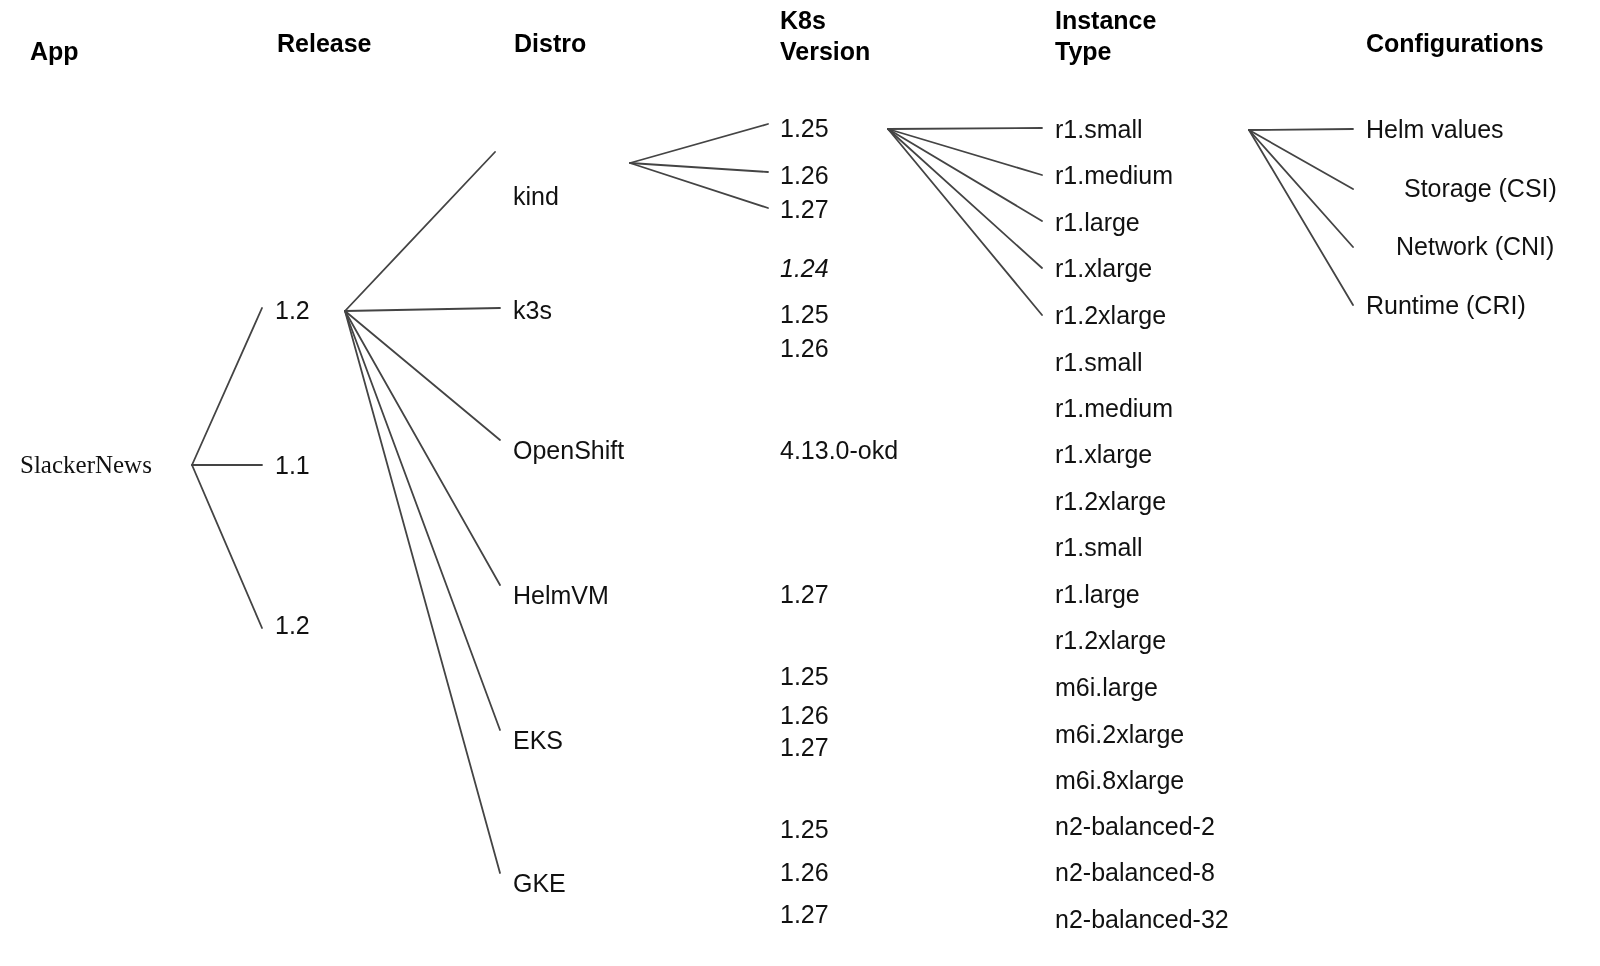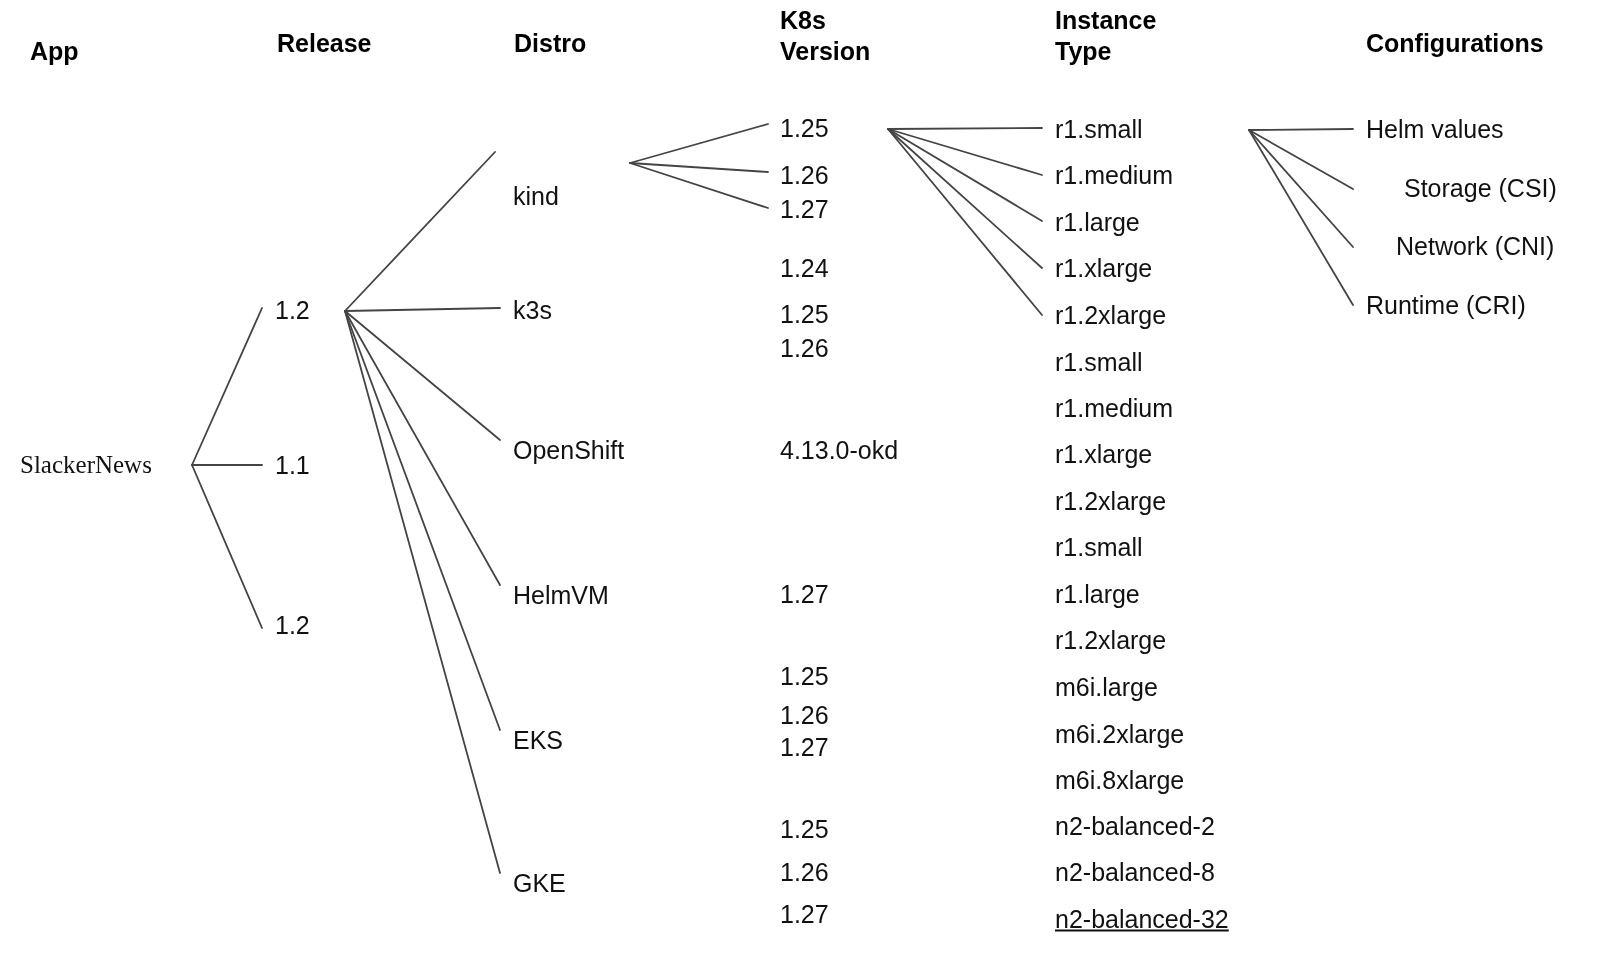--- a/index.html
+++ b/index.html
@@ -95,21 +95,21 @@
       <div class="node-label" style="left: 513px; top: 310px;">k3s</div>
       <div class="node-label" style="left: 513px; top: 450px;">OpenShift</div>
       <div class="node-label" style="left: 513px; top: 595px;">HelmVM</div>
       <div class="node-label" style="left: 513px; top: 740px;">EKS</div>
       <div class="node-label" style="left: 513px; top: 883px;">GKE</div>
     </div>
   <div id="k8s-layer">
       <div class="node-label" style="left: 780px; top: 128px;">1.25</div>
       <div class="node-label" style="left: 780px; top: 175px;">1.26</div>
       <div class="node-label" style="left: 780px; top: 209px;">1.27</div>
-      <div class="node-label" style="left: 780px; top: 268px;">1.24</div>
+      <div class="node-label" style="left: 780px; top: 268px; font-style: italic;">1.24</div>
       <div class="node-label" style="left: 780px; top: 314px;">1.25</div>
       <div class="node-label" style="left: 780px; top: 348px;">1.26</div>
       <div class="node-label" style="left: 780px; top: 450px;">4.13.0-okd</div>
       <div class="node-label" style="left: 780px; top: 594px;">1.27</div>
       <div class="node-label" style="left: 780px; top: 676px;">1.25</div>
       <div class="node-label" style="left: 780px; top: 715px;">1.26</div>
       <div class="node-label" style="left: 780px; top: 747px;">1.27</div>
       <div class="node-label" style="left: 780px; top: 829px;">1.25</div>
       <div class="node-label" style="left: 780px; top: 872px;">1.26</div>
       <div class="node-label" style="left: 780px; top: 914px;">1.27</div>
@@ -125,21 +125,21 @@
       <div class="node-label" style="left: 1055px; top: 454px;">r1.xlarge</div>
       <div class="node-label" style="left: 1055px; top: 501px;">r1.2xlarge</div>
       <div class="node-label" style="left: 1055px; top: 547px;">r1.small</div>
       <div class="node-label" style="left: 1055px; top: 594px;">r1.large</div>
       <div class="node-label" style="left: 1055px; top: 640px;">r1.2xlarge</div>
       <div class="node-label" style="left: 1055px; top: 687px;">m6i.large</div>
       <div class="node-label" style="left: 1055px; top: 734px;">m6i.2xlarge</div>
       <div class="node-label" style="left: 1055px; top: 780px; text-align: center;">m6i.8xlarge</div>
       <div class="node-label" style="left: 1055px; top: 826px;">n2-balanced-2</div>
       <div class="node-label" style="left: 1055px; top: 872px;">n2-balanced-8</div>
-      <div class="node-label" style="left: 1055px; top: 919px; text-decoration: underline;">n2-balanced-32</div>
+      <div class="node-label" style="left: 1055px; top: 919px;">n2-balanced-32</div>
     </div>
   <div id="config-layer">
       <div class="node-label" style="left: 1366px; top: 129px;">Helm values</div>
       <div class="node-label" style="left: 1366px; top: 188px; margin-left: 38px;">Storage (CSI)</div>
       <div class="node-label" style="left: 1396px; top: 246px;">Network (CNI)</div>
       <div class="node-label" style="left: 1366px; top: 305px;">Runtime (CRI)</div>
     </div>
 
 </div>
 

